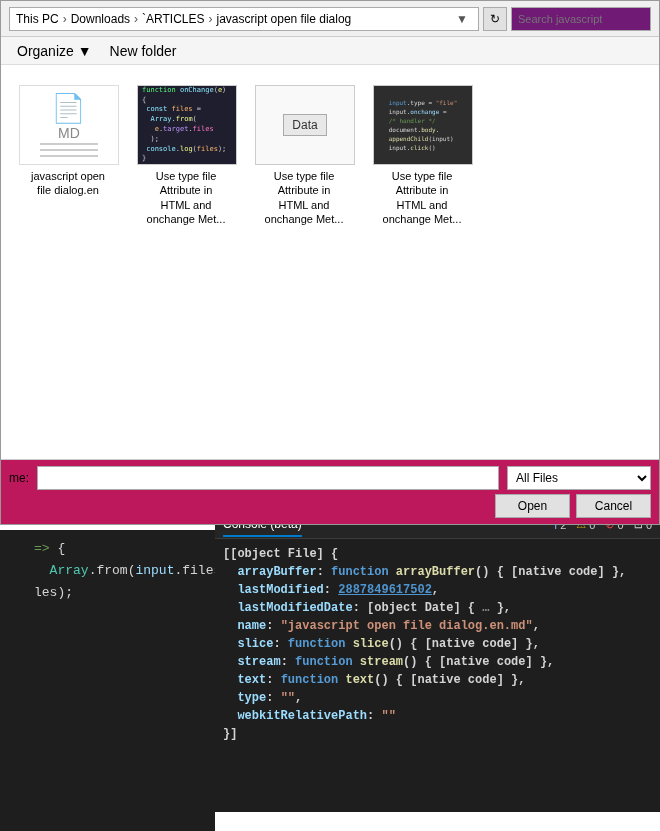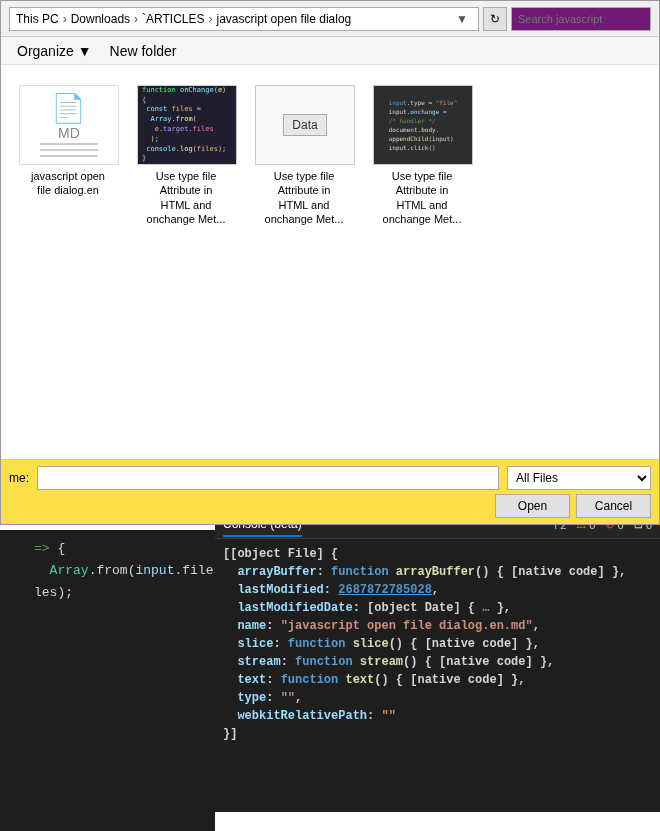--- a/index.html
+++ b/index.html
@@ -214,21 +214,21 @@
       padding: 3px;
       font-family: monospace;
       font-size: 6px;
       color: #bbb;
       line-height: 1.5;
     }
 
     
     .bottom-bar {
       padding: 6px 8px;
-      background: #fde047;
+      background: #be185d;
       border-top: 1px solid #ccc;
     }
 
     .bottom-row {
       display: flex;
       align-items: center;
       gap: 8px;
       margin-bottom: 4px;
     }
 
@@ -505,21 +505,21 @@
   </div>
 
   <div class="console-content">
     <div class="cons-line">
       <span class="c-cons-white">[[object File] {</span>
     </div>
     <div class="cons-line">
       <span class="c-cons-white">&nbsp;&nbsp;<span class="c-cons-teal">arrayBuffer</span>: <span class="c-cons-blue">function</span> <span class="c-cons-yellow">arrayBuffer</span>() { [native code] },</span>
     </div>
     <div class="cons-line">
-      <span class="c-cons-white">&nbsp;&nbsp;<span class="c-cons-teal">lastModified</span>: <span class="c-cons-link">2687872785028</span>,</span>
+      <span class="c-cons-white">&nbsp;&nbsp;<span class="c-cons-teal">lastModified</span>: <span class="c-cons-link">2887849617502</span>,</span>
     </div>
     <div class="cons-line">
       <span class="c-cons-white">&nbsp;&nbsp;<span class="c-cons-teal">lastModifiedDate</span>: [object Date] { <span style="color:#888;">…</span> },</span>
     </div>
     <div class="cons-line">
       <span class="c-cons-white">&nbsp;&nbsp;<span class="c-cons-teal">name</span>: <span class="c-cons-orange">"javascript open file dialog.en.md"</span>,</span>
     </div>
     <div class="cons-line">
       <span class="c-cons-white">&nbsp;&nbsp;<span class="c-cons-teal">slice</span>: <span class="c-cons-blue">function</span> <span class="c-cons-yellow">slice</span>() { [native code] },</span>
     </div>

